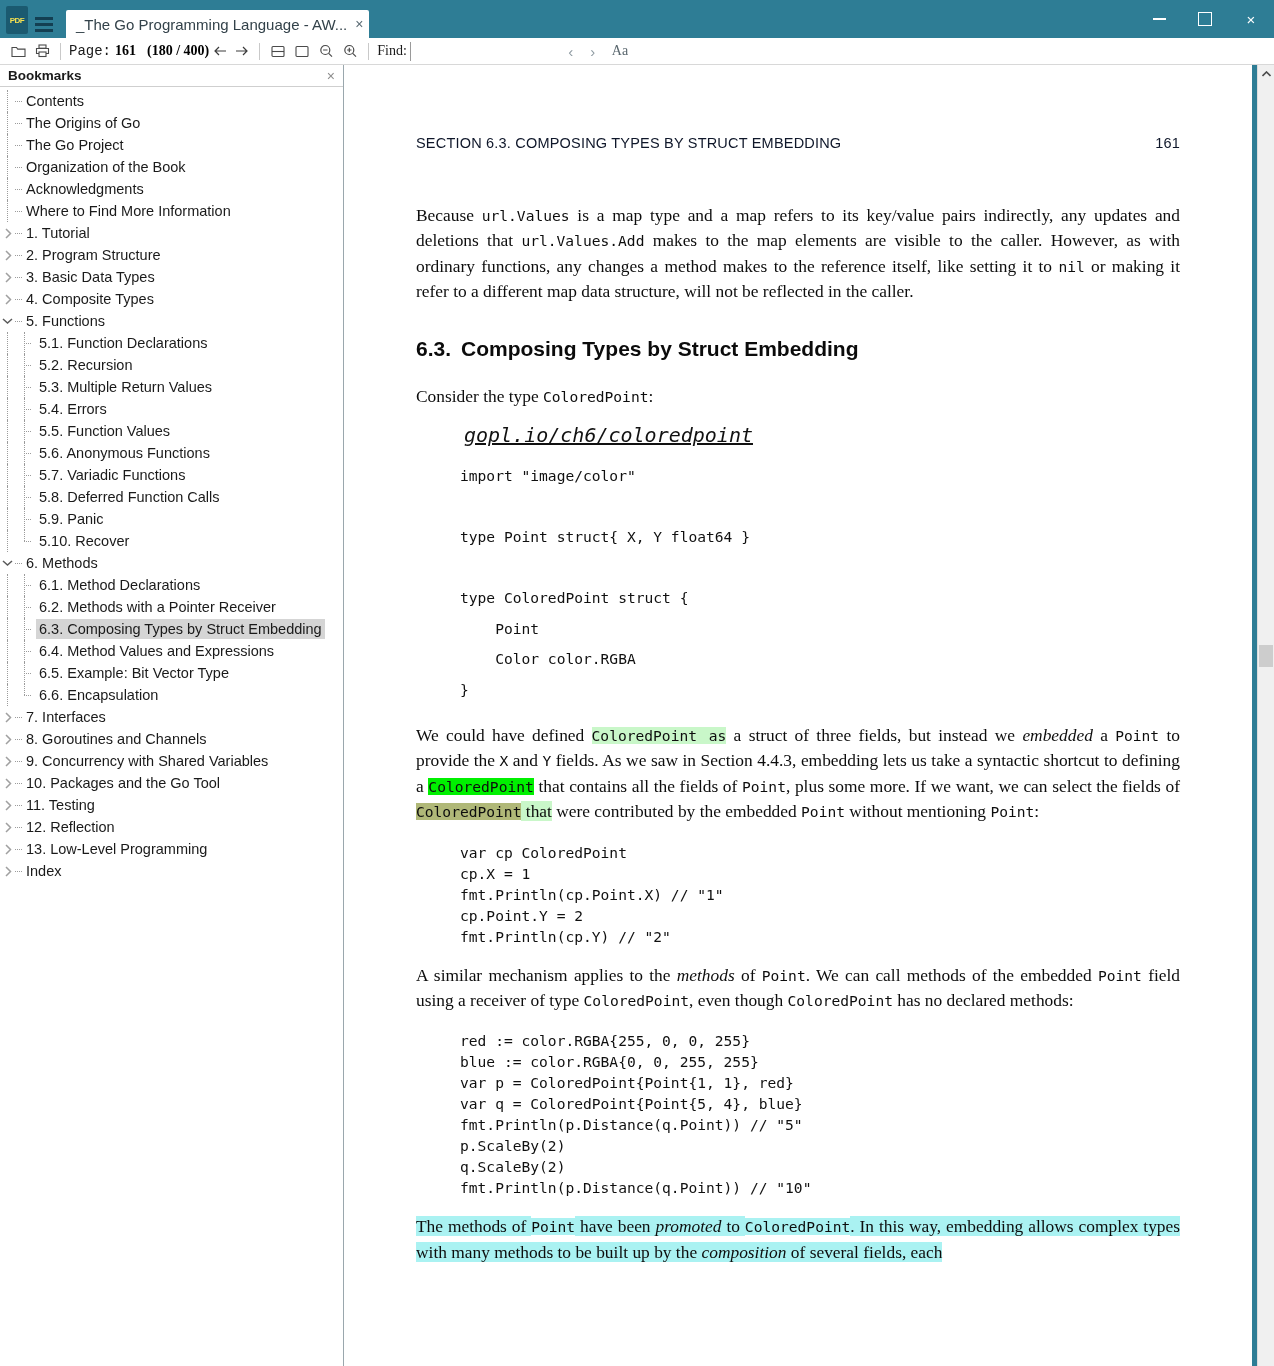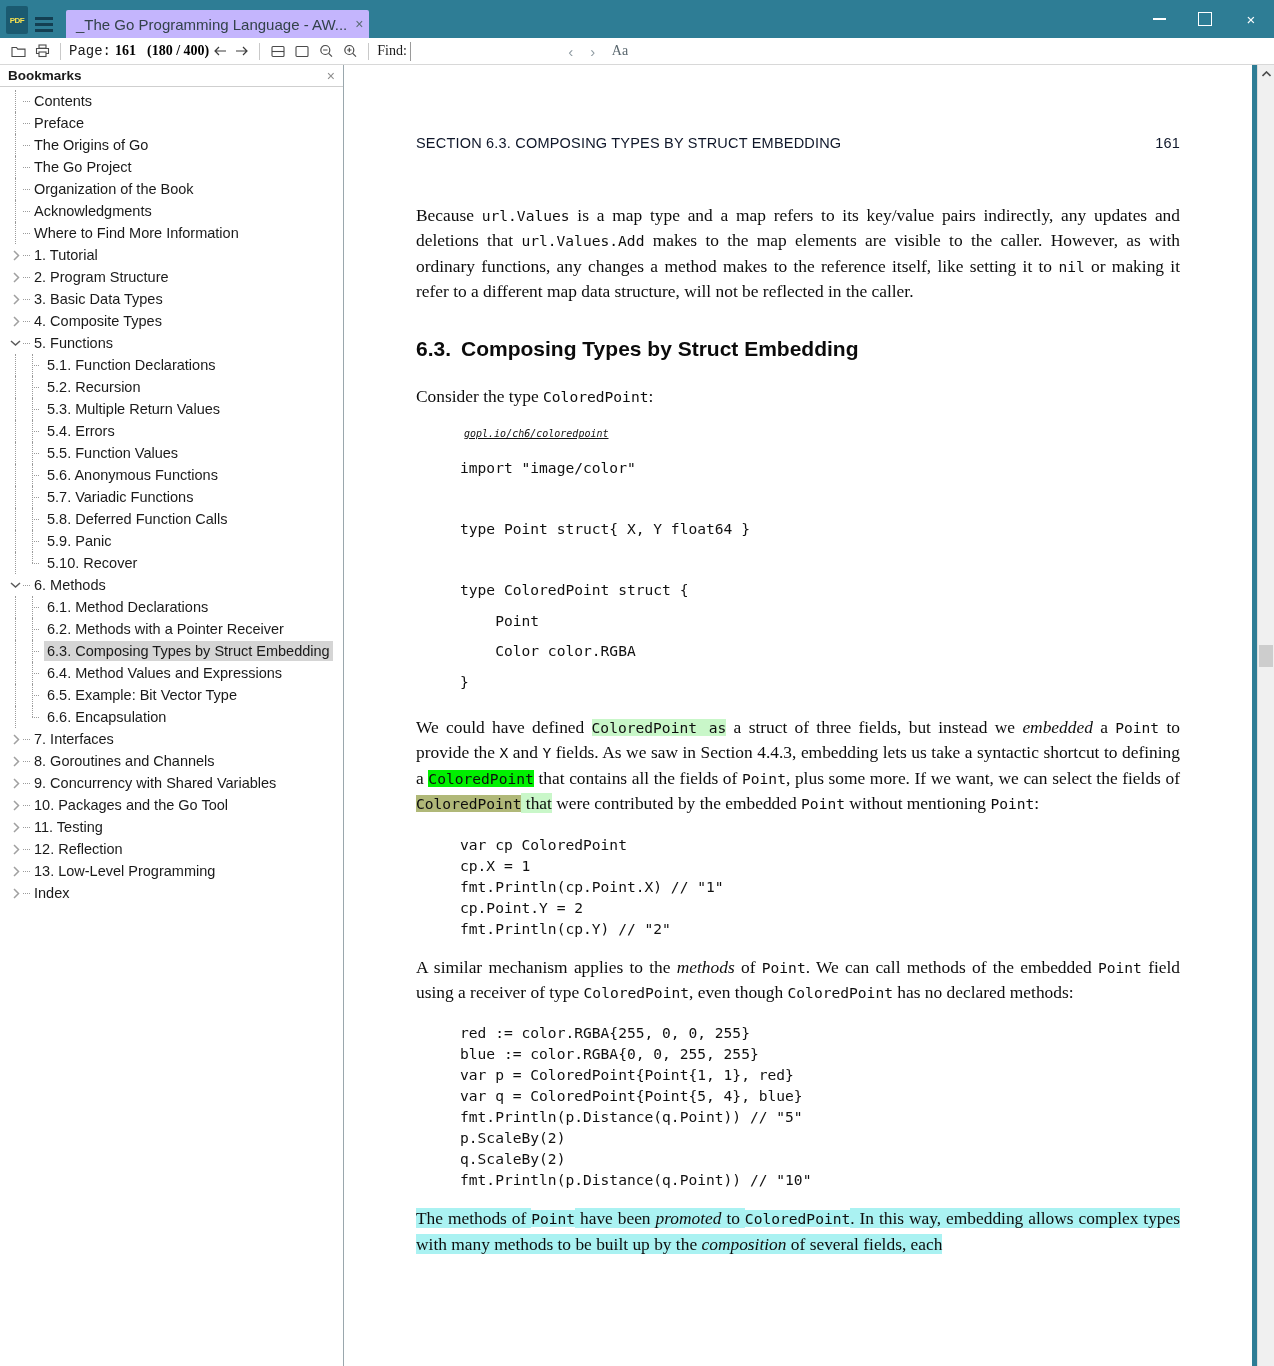--- a/index.html
+++ b/index.html
@@ -29,21 +29,21 @@
   }
   #hamburger {
     width: 22px; height: 20px; margin-left: 7px; margin-bottom: 4px;
     display: flex; flex-direction: column; justify-content: center; gap: 3px;
     flex: 0 0 auto;
   }
   #hamburger i { display: block; height: 3px; background: #133f52; width: 18px; }
 
   #tab {
     margin-left: 9px; height: 28px; min-width: 290px;
-    background: #c4b5fd;
+    background: #ffffff;
     display: flex; align-items: center;
     padding: 0 6px 0 10px;
     border-radius: 2px 2px 0 0;
     flex: 0 0 auto;
   }
   #tab-title {
     font-size: 15px; color: #33424a; white-space: nowrap;
     font-family: "Liberation Sans", sans-serif;
   }
   #tab-close {
@@ -122,21 +122,21 @@
   }
   #bm-title { font-size: 13.5px; font-weight: bold; color: #1a1a1a; }
   #bm-close { font-size: 14px; color: #8d8d8d; cursor: pointer; }
 
   #bm-tree {
     flex: 1; overflow: hidden; padding-top: 3px;
     font-size: 14.5px; color: #1a1a1a;
   }
   .bm-row {
     display: flex; align-items: center; height: 22px;
-    white-space: nowrap; cursor: pointer; padding-left: 8px;
+    white-space: nowrap; cursor: pointer; 
   }
   .bm-row .guide {
     width: 15px; height: 22px; flex: 0 0 auto; position: relative;
   }
   .bm-row .guide.dotted::before {
     content: ""; position: absolute; left: 7px; top: 0; bottom: 0;
     border-left: 1px dotted #9b9b9b;
   }
   .bm-row .twisty {
     width: 15px; height: 22px; flex: 0 0 auto;
@@ -207,21 +207,21 @@
 
   h2.section-head {
     font-family: "Liberation Sans", sans-serif;
     font-weight: bold; font-size: 21px; color: #0b0b0b;
     margin: 33px 0 23px 0;
   }
   h2.section-head .num { margin-right: 10px; }
 
   .srcref {
     font-family: "DejaVu Sans Mono", monospace;
-    font-style: italic; font-size: 10px;
+    font-style: italic; font-size: 20px;
     text-decoration: underline; margin-left: 48px;
     display: inline-block; margin-bottom: 10px;
     color: #111;
   }
   pre.code {
     font-family: "DejaVu Sans Mono", monospace;
     font-size: 14.6px; line-height: 21px;
     margin-left: 44px; color: #101010;
     white-space: pre;
   }
@@ -340,25 +340,20 @@
     </div>
     <div id="bm-tree">
         <div class="bm-row">
           <span class="guide dotted"></span>
           <span class="tick" style="width: 8px;"></span>
           <span class="bm-label">Contents</span>
         </div>
         <div class="bm-row">
           <span class="guide dotted"></span>
           <span class="tick" style="width: 8px;"></span>
-          <span class="bm-label">Preface</span>
-        </div>
-        <div class="bm-row">
-          <span class="guide dotted"></span>
-          <span class="tick" style="width: 8px;"></span>
           <span class="bm-label">The Origins of Go</span>
         </div>
         <div class="bm-row">
           <span class="guide dotted"></span>
           <span class="tick" style="width: 8px;"></span>
           <span class="bm-label">The Go Project</span>
         </div>
         <div class="bm-row">
           <span class="guide dotted"></span>
           <span class="tick" style="width: 8px;"></span>

